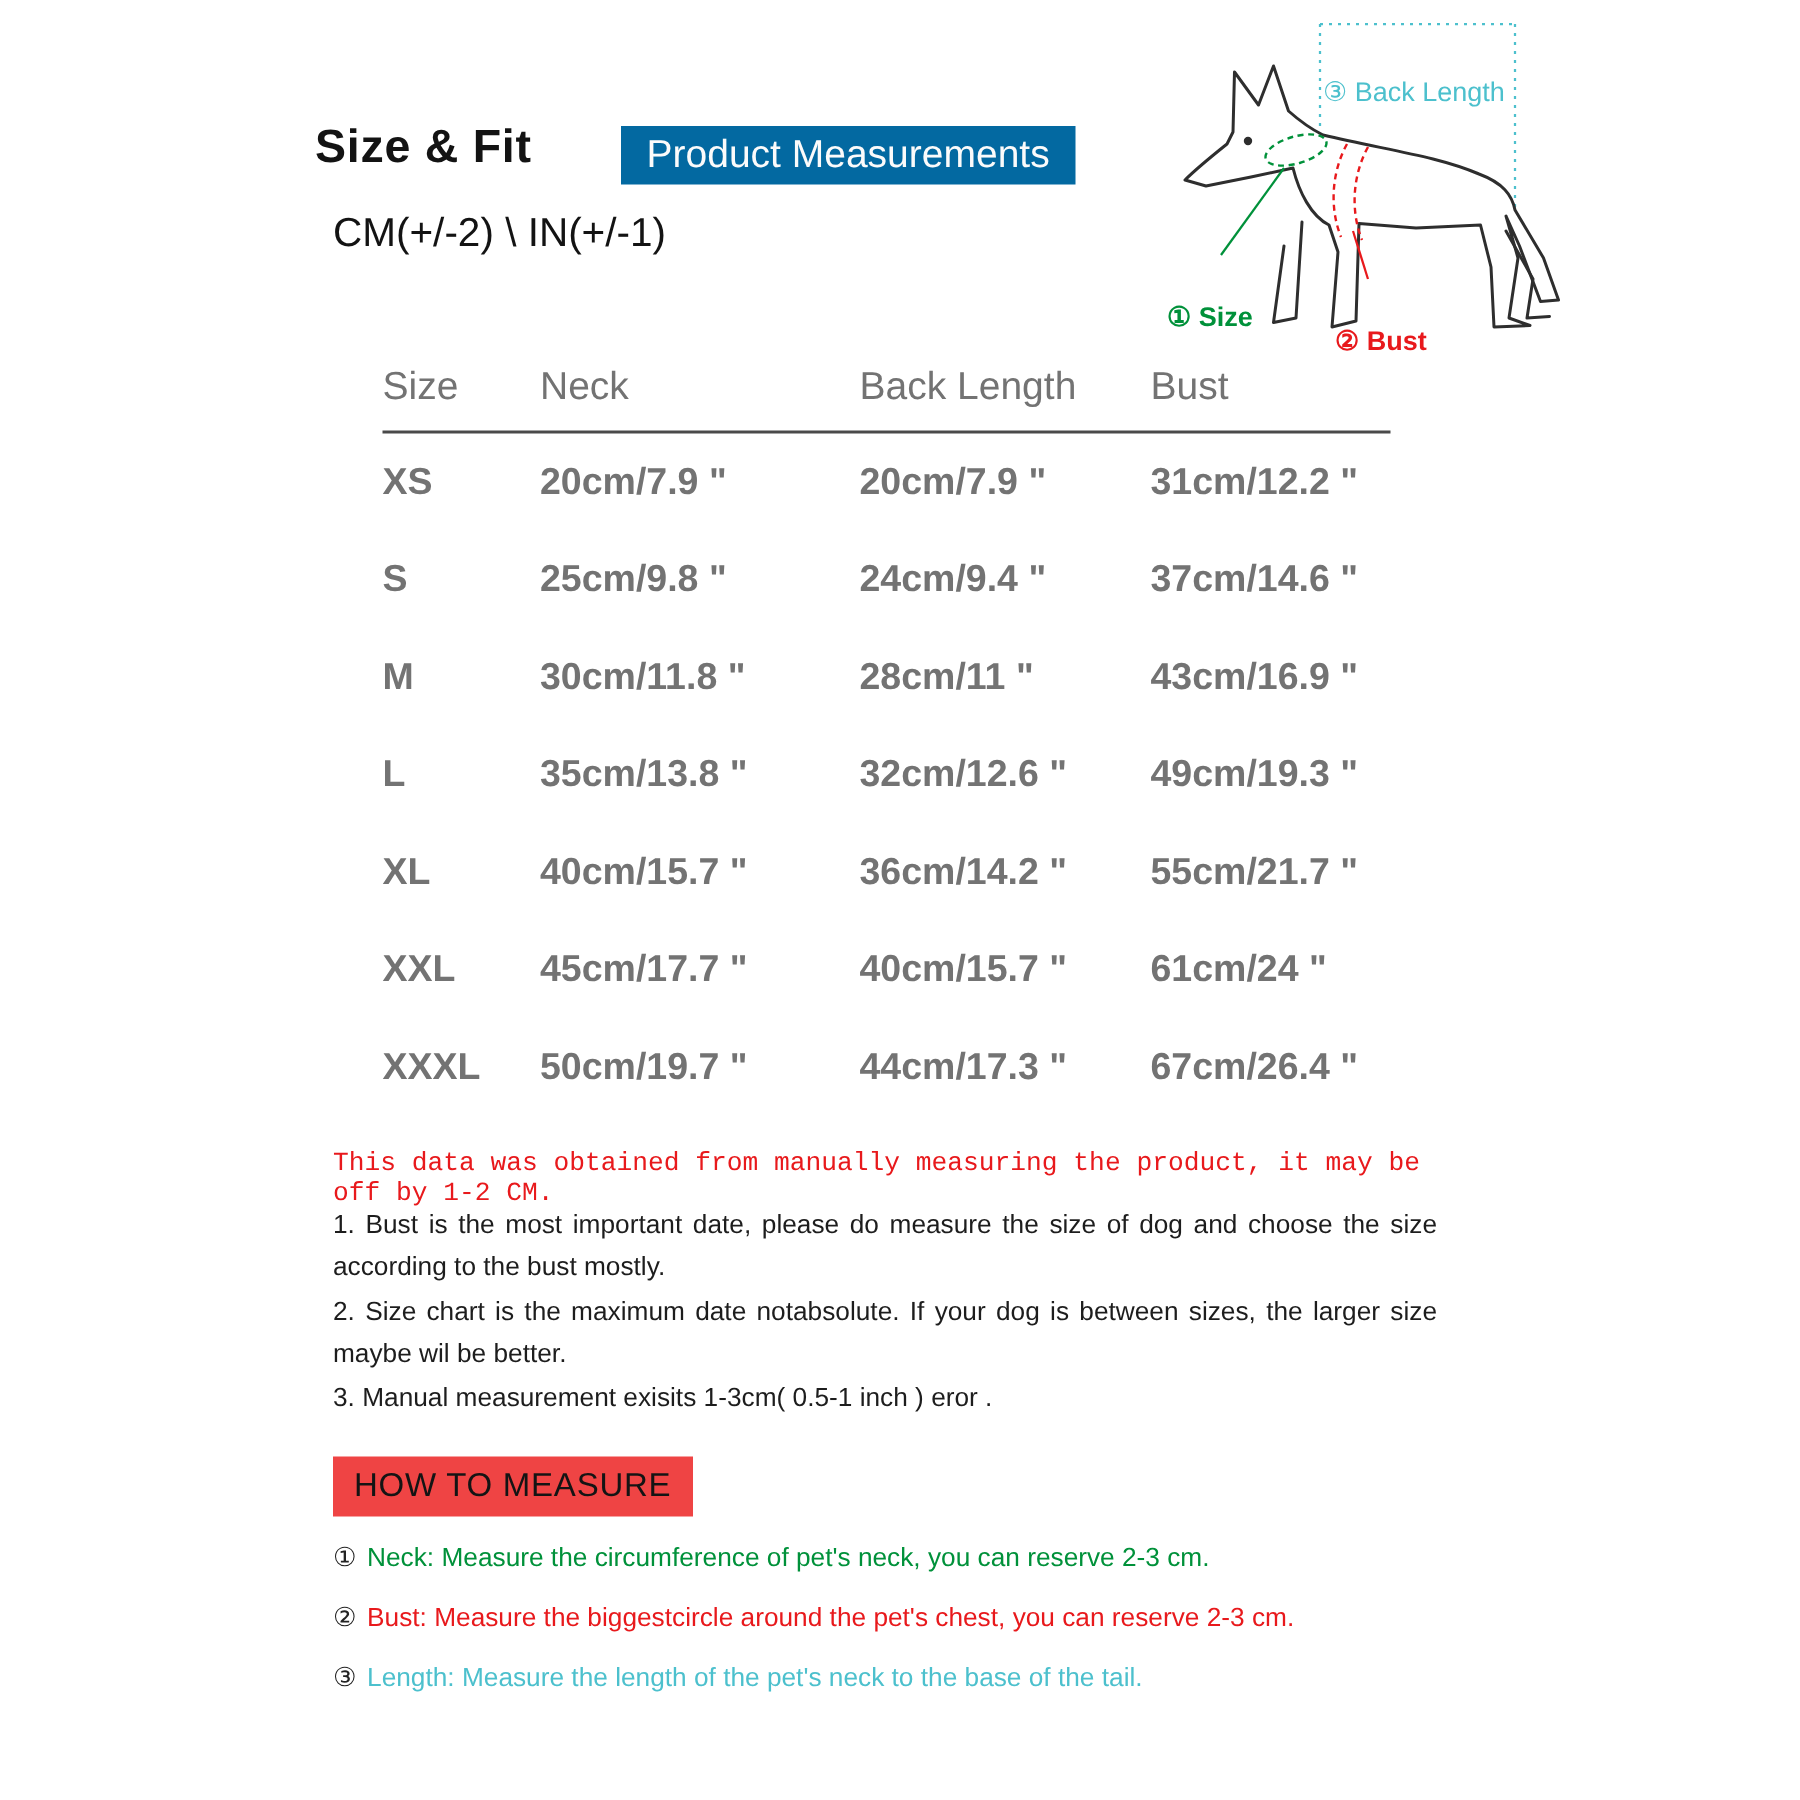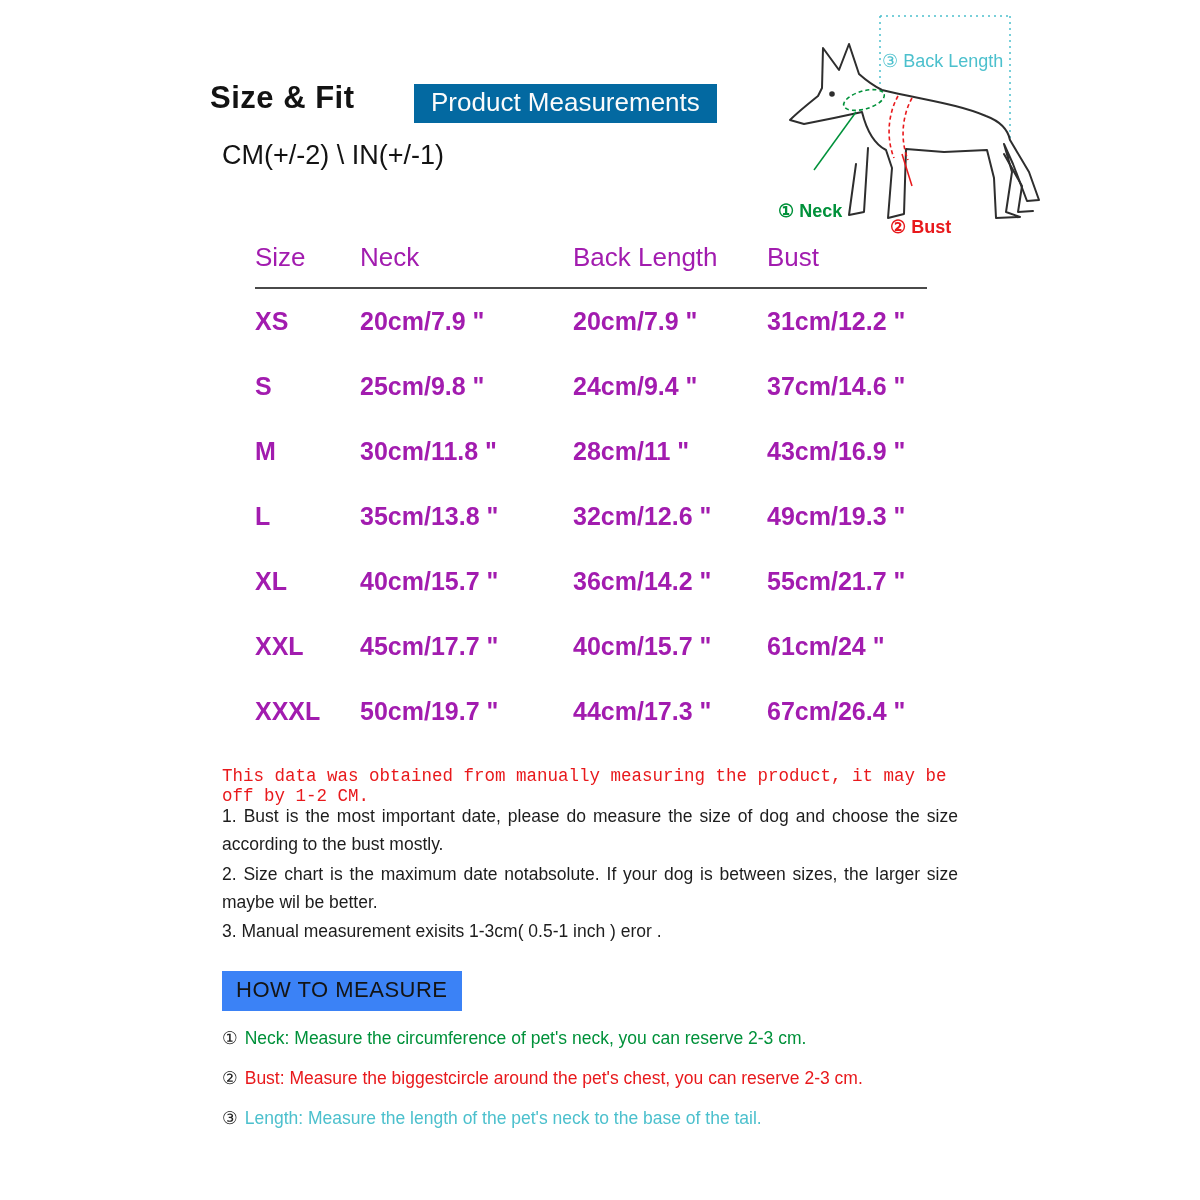--- a/index.html
+++ b/index.html
@@ -21,21 +21,21 @@
 
   .size-table { position: absolute; left: 255px; top: 242px; width: 672px; }
   .thead, .trow { display: grid; grid-template-columns: 105px 213px 194px 160px; }
   .thead { font-size: 26px; padding-bottom: 14px; border-bottom: 2px solid #4a4a4a; }
   .trow { font-size: 25px; height: 65px; align-items: center; font-weight: bold; }
 
   .disclaimer { position: absolute; left: 222px; top: 766px; width: 740px; font-size: 17.5px; }
   .notes { position: absolute; left: 222px; top: 802px; width: 736px; font-size: 17.5px; color: #1d1d1d; }
   .notes p { text-align: justify; line-height: 1.62; margin-bottom: 1px; }
 
-  .htm-badge { position: absolute; left: 222px; top: 971px; background: #3b82f6; color: #141414; font-size: 22px; padding: 6px 14px 8px; letter-spacing: .5px; }
+  .htm-badge { position: absolute; left: 222px; top: 971px; background: #ef4444; color: #141414; font-size: 22px; padding: 6px 14px 8px; letter-spacing: .5px; }
   .measure-list { position: absolute; left: 222px; top: 1028px; font-size: 17.5px; }
   .measure-item { margin-bottom: 19px; }
   .measure-item .num { color: #222; margin-right: 7px; }
 </style>
 </head>
 <body>
 
 <div id="canvas">
 
   <div class="title">Size &amp; Fit</div>
@@ -63,25 +63,25 @@
         <line x1="104" y1="110" x2="62" y2="168" stroke-width="1.5"></line>
       </g>
 
       <g stroke="#e8191c" fill="none">
         <path d="M146,94 C136,112 134,136 142,156" stroke-width="1.6" stroke-dasharray="4 3"></path>
         <path d="M160,96 C150,114 148,138 156,158" stroke-width="1.6" stroke-dasharray="4 3"></path>
         <line x1="150" y1="152" x2="160" y2="184" stroke-width="1.5"></line>
       </g>
     </svg>
     <div class="diagram-label light" id="lbl-backlength" style="color: rgb(76, 192, 205);">③ Back Length</div>
-    <div class="diagram-label" id="lbl-neck" style="color: rgb(0, 145, 58);">① Neck</div>
+    <div class="diagram-label" id="lbl-neck" style="color: rgb(0, 145, 58);">① Size</div>
     <div class="diagram-label" id="lbl-bust" style="color: rgb(232, 25, 28);">② Bust</div>
   </div>
 
-  <div class="size-table" style="color: #a21caf;">
+  <div class="size-table" style="color: #737373;">
     <div class="thead">
       <div>Size</div>
       <div>Neck</div>
       <div>Back Length</div>
       <div>Bust</div>
     </div>
     <div>
         <div class="trow">
           <div class="tcell">XS</div>
           <div class="tcell">20cm/7.9 "</div>

